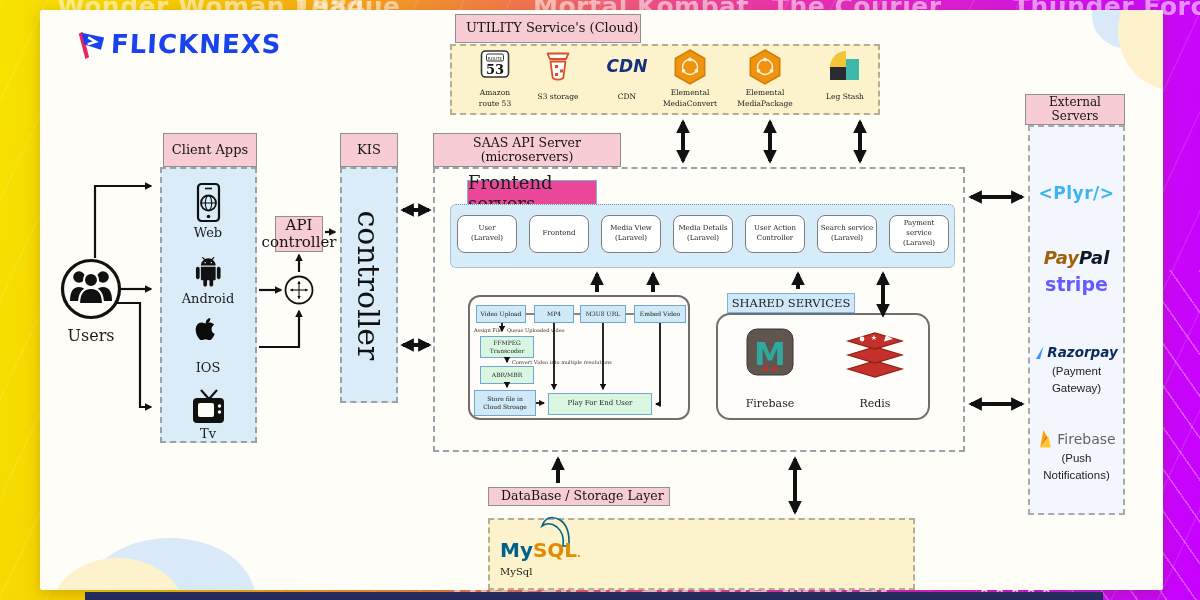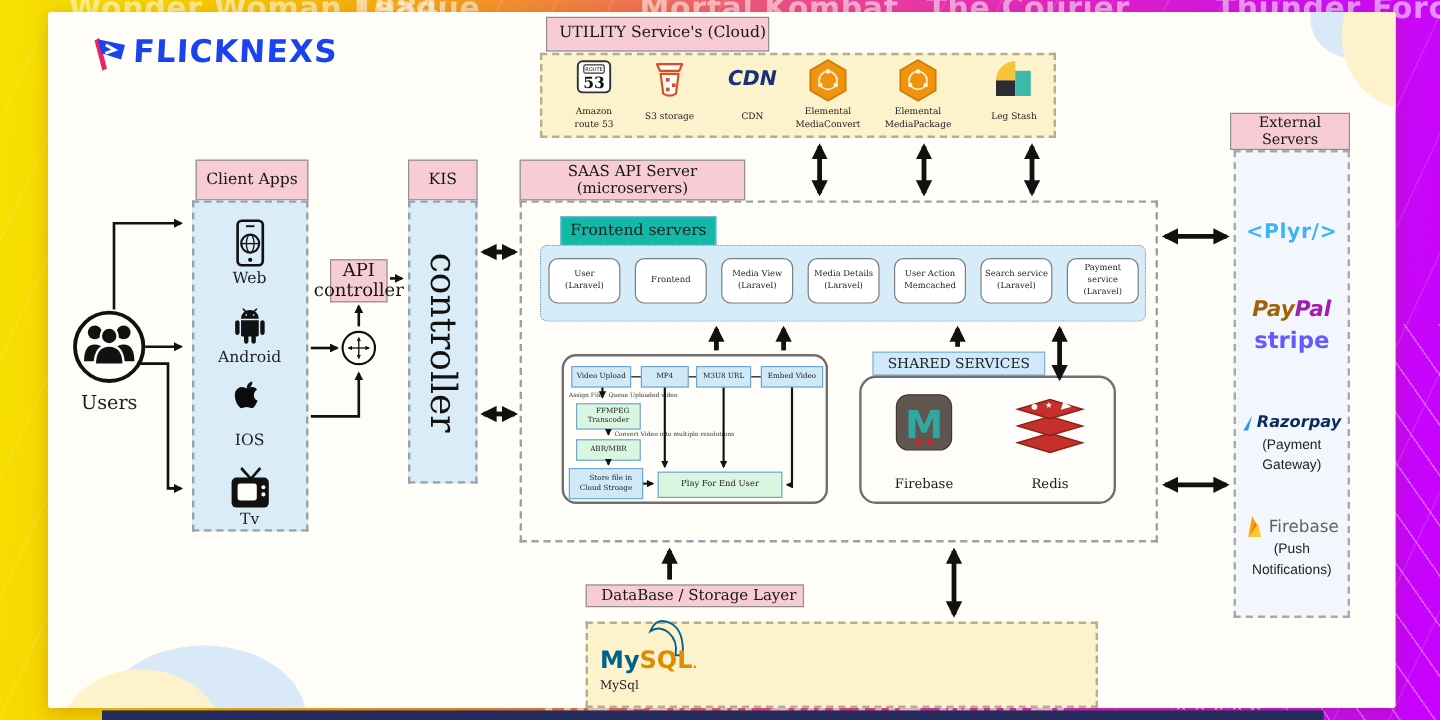--- a/index.html
+++ b/index.html
@@ -41,56 +41,56 @@
     color:#1a43f0; letter-spacing:1px; transform:skewX(-3deg);
   }
 
   .hdr {
     position:absolute; background:#f8ccd4; border:1.5px solid #8f8f8f;
     display:flex; align-items:center; justify-content:center;
     font-size:13px; color:#141414; text-align:center; line-height:1.15; white-space:pre-line;
   }
   .hdr.left { justify-content:flex-start; }
   .bluehdr {
-    position:absolute; background:#14b8a6; border:1.2px solid #7fb3d5;
-    display:flex; align-items:center; justify-content:center; font-size:13px;
+    position:absolute; background:#ec4899; border:1.2px solid #7fb3d5;
+    display:flex; align-items:center; justify-content:center; font-size:18px;
   }
   .dashbox { position:absolute; border:2px dashed #9aa2a9; }
   .blue { background:#d9ecf8; }
   .yellow { background:#fcf3cd; border-color:#b5ae95; }
   .extbg { background:#f3f7fd; border-color:#a9a9a9; }
 
   .fe-container { position:absolute; background:#d7ecf9; border:1px dotted #7d93a8; border-radius:6px; }
   .fsvc {
     position:absolute; width:60px; height:38px; background:#fff; border:1.2px solid #7d7d7d;
     border-radius:8px; display:flex; align-items:center; justify-content:center;
     text-align:center; font-size:7px; line-height:1.4; white-space:pre-line;
   }
   .roundbox { position:absolute; background:#fffdf9; border:2px solid #6f6f6f; }
   .pbox {
     position:absolute; background:#cfe9f7; border:1px solid #6fa7cf;
-    display:flex; align-items:center; justify-content:center; text-align:right;
+    display:flex; align-items:center; justify-content:center; text-align:center;
     font-size:6px; line-height:1.3; white-space:pre-line;
   }
   .pbox.green { background:#d9f7e0; }
   .pnote { position:absolute; font-size:5px; color:#333; white-space:nowrap; }
 
   .applabel { position:absolute; font-size:13px; text-align:center; width:60px; }
   .iconlabel { position:absolute; font-size:11px; text-align:center; }
   .u-item-label { position:absolute; width:64px; text-align:center; font-size:7.5px; line-height:1.45; white-space:pre-line; }
   .cdn-text { position:absolute; font-family:"DejaVu Sans",sans-serif; font-weight:800; font-style:italic; font-size:17px; color:#16317d; text-align:center; }
 
   .kis-body-text { position:absolute; left:340px; top:167px; width:58px; height:236px; display:flex; align-items:center; justify-content:center; }
   .kis-body-text span { transform:rotate(90deg); white-space:nowrap; font-size:30px; color:#111; }
 
   .ext-item { position:absolute; left:1030px; width:93px; text-align:center; font-family:"DejaVu Sans",sans-serif; }
   .ext-note { position:absolute; left:1030px; width:93px; text-align:center; font-size:11.5px; line-height:1.5; white-space:pre-line; font-family:Liberation Sans, sans-serif; }
   .plyr { font-size:17px; font-weight:800; color:#3cb4f2; letter-spacing:.5px; }
   .paypal { font-size:18px; font-weight:800; font-style:italic; }
-  .paypal .pay { color:#a16207; } .paypal .pal { color:#a21caf; }
+  .paypal .pay { color:#a16207; } .paypal .pal { color:#0f172a; }
   .stripe { font-size:19px; font-weight:800; color:#635bff; }
   .razorpay { font-size:13.5px; font-weight:800; font-style:italic; color:#0b2b5c; display:flex; align-items:center; justify-content:center; gap:2px; }
   .firebase { display:flex; align-items:center; justify-content:center; gap:3px; font-size:14px; color:#636363; }
 
   .overlay { left:0; top:0; width:1200px; height:600px; pointer-events:none; }
   .t  { stroke:#111; stroke-width:1.8; fill:none; }
   .m  { stroke:#111; stroke-width:2.2; fill:none; }
   .b  { stroke:#111; stroke-width:4;   fill:none; }
   .lk { stroke:#444; stroke-width:1.3; fill:none; }
 </style>
@@ -165,42 +165,42 @@
 <div class="bluehdr" style="left:467px;top:180px;width:130px;height:25px">Frontend servers</div>
 <div class="fe-container" style="left:450px;top:204px;width:505px;height:64px"></div>
 <div class="fsvc" style="left:457px;top:215px">User
 (Laravel)</div>
 <div class="fsvc" style="left:529px;top:215px">Frontend</div>
 <div class="fsvc" style="left:601px;top:215px">Media View
 (Laravel)</div>
 <div class="fsvc" style="left:673px;top:215px">Media Details
 (Laravel)</div>
 <div class="fsvc" style="left:745px;top:215px">User Action
-Memcached</div>
+Controller</div>
 <div class="fsvc" style="left:817px;top:215px">Search service
 (Laravel)</div>
 <div class="fsvc" style="left:889px;top:215px">Payment service
 (Laravel)</div>
 
 <div class="roundbox" style="left:468px;top:295px;width:222px;height:125px;border-radius:12px"></div>
 <div class="pbox" style="left:476px;top:305px;width:50px;height:18px">Video Upload</div>
 <div class="pbox" style="left:534px;top:305px;width:40px;height:18px">MP4</div>
 <div class="pbox" style="left:580px;top:305px;width:46px;height:18px">M3U8 URL</div>
 <div class="pbox" style="left:634px;top:305px;width:52px;height:18px">Embed Video</div>
 <div class="pbox green" style="left:480px;top:336px;width:54px;height:22px">FFMPEG
 Transcoder</div>
 <div class="pbox green" style="left:480px;top:366px;width:54px;height:18px">ABR/MBR</div>
 <div class="pbox" style="left:474px;top:390px;width:62px;height:26px">Store file in
 Cloud Stroage</div>
 <div class="pbox green" style="left:548px;top:393px;width:104px;height:22px;font-size:7px">Play For End User</div>
 <div class="pnote" style="left:474px;top:327px;width:26px;text-align:right">Assign File</div>
 <div class="pnote" style="left:507px;top:327px">Queue Uploaded video</div>
 <div class="pnote" style="left:512px;top:359px">Convert Video into multiple resolutions</div>
 
-<div class="bluehdr" style="left:727px;top:293px;width:144px;height:20px;font-size:11.5px;background:#cfe9fb">SHARED SERVICES</div>
+<div class="bluehdr" style="left:727px;top:293px;width:128px;height:20px;font-size:11.5px;background:#cfe9fb">SHARED SERVICES</div>
 <div class="roundbox" style="left:716px;top:313px;width:214px;height:107px;border-radius:14px"></div>
 <div class="iconlabel" style="left:735px;top:397px;width:70px">Firebase</div>
 <div class="iconlabel" style="left:845px;top:397px;width:60px">Redis</div>
 
 <div class="iconlabel" style="left:500px;top:566px;width:44px;text-align:left;font-size:10px">MySql</div>
 
 <div class="ext-item plyr" style="top:183px">&lt;Plyr/&gt;</div>
 <div class="ext-item paypal" style="top:247px"><span class="pay">Pay</span><span class="pal">Pal</span></div>
 <div class="ext-item stripe" style="top:273px">stripe</div>
 <div class="ext-item razorpay" style="top:344px">

